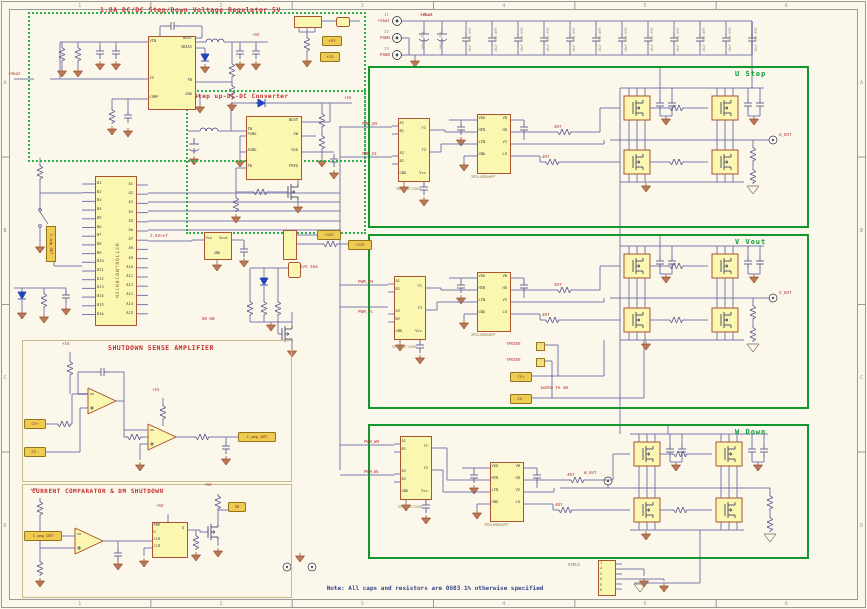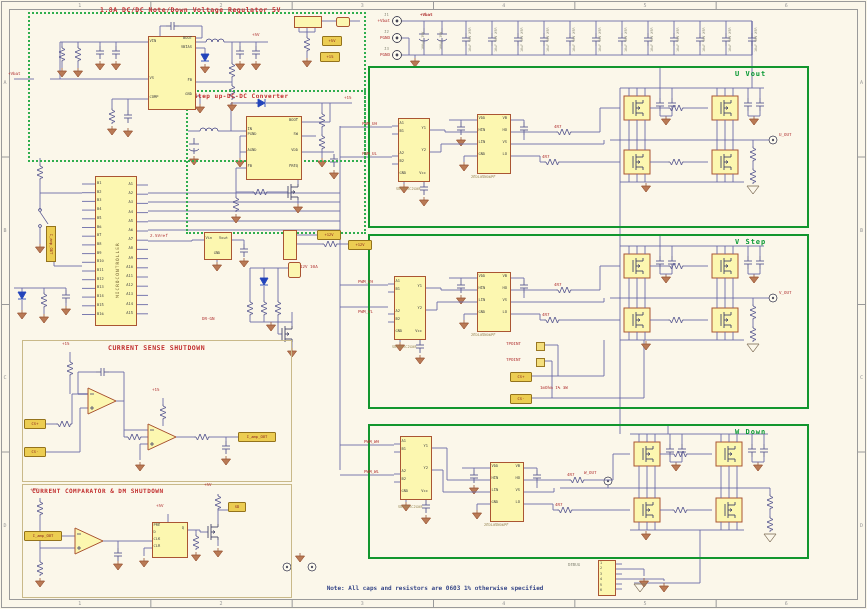--- a/index.html
+++ b/index.html
@@ -320,23 +320,23 @@
   </svg>
 
   <div class="box-dotted" style="left:28px;top:12px;width:334px;height:146px;"></div>
   <div class="box-dotted" style="left:186px;top:90px;width:176px;height:140px;"></div>
   <div class="box-green" style="left:368px;top:66px;width:437px;height:158px;"></div>
   <div class="box-green" style="left:368px;top:234px;width:437px;height:171px;"></div>
   <div class="box-green" style="left:368px;top:424px;width:437px;height:131px;"></div>
   <div class="box-tan" style="left:22px;top:340px;width:268px;height:140px;"></div>
   <div class="box-tan" style="left:22px;top:484px;width:268px;height:112px;"></div>
 
-  <div class="ttl" style="left:100px;top:6px;">1.8A DC/DC Note/Down Voltage Regulator 5V</div>
+  <div class="ttl" style="left:100px;top:6px;">1.8A DC/DC Step/Down Voltage Regulator 5V</div>
   <div class="ttl" style="left:194px;top:92px;font-size:6px;">Step up-DC-DC Converter</div>
-  <div class="ttl" style="left:108px;top:344px;">CURRENT SENSE SHUTDOWN</div>
+  <div class="ttl" style="left:108px;top:344px;">SHUTDOWN SENSE AMPLIFIER</div>
   <div class="ttl" style="left:32px;top:487px;font-size:6px;">CURRENT COMPARATOR &amp; DM SHUTDOWN</div>
   <div class="note" style="left:250px;top:584px;width:370px;text-align:center;">Note: All caps and resistors are 0603 1% otherwise specified</div>
 
   <div class="conn" style="left:294px;top:16px;width:26px;height:10px;"></div>
   <div class="fuse" style="left:336px;top:17px;width:12px;height:8px;"></div>
   <div class="conn" style="left:283px;top:230px;width:12px;height:28px;"></div>
   <div class="fuse" style="left:288px;top:262px;width:11px;height:14px;"></div>
   <div class="conn" style="left:598px;top:560px;width:16px;height:34px;"></div>
   <div class="tp-sq" style="left:536px;top:342px;"></div>
   <div class="tp-sq" style="left:536px;top:358px;"></div>
@@ -434,21 +434,21 @@
     <div class="pin" style="left: 105px; top: 229px; width: 28px; text-align: right;">A6</div>
     <div class="pin" style="left: 105px; top: 238.2px; width: 28px; text-align: right;">A7</div>
     <div class="pin" style="left: 105px; top: 247.4px; width: 28px; text-align: right;">A8</div>
     <div class="pin" style="left: 105px; top: 256.6px; width: 28px; text-align: right;">A9</div>
     <div class="pin" style="left: 105px; top: 265.8px; width: 28px; text-align: right;">A10</div>
     <div class="pin" style="left: 105px; top: 275px; width: 28px; text-align: right;">A11</div>
     <div class="pin" style="left: 105px; top: 284.2px; width: 28px; text-align: right;">A12</div>
     <div class="pin" style="left: 105px; top: 293.4px; width: 28px; text-align: right;">A13</div>
     <div class="pin" style="left: 105px; top: 302.6px; width: 28px; text-align: right;">A14</div>
     <div class="pin" style="left: 105px; top: 311.8px; width: 28px; text-align: right;">A15</div>
-    <div class="tgreen" style="left: 735px; top: 70px;">U Vout</div>
+    <div class="tgreen" style="left: 735px; top: 70px;">U Step</div>
     <div class="tnet" style="left: 362px; top: 121px;">PWM_UH</div>
     <div class="tnet" style="left: 362px; top: 151px;">PWM_UL</div>
     <div class="tnet" style="left: 779px; top: 132px;">U_OUT</div>
     <div class="ic" style="left: 398px; top: 118px; width: 30px; height: 62px;"></div>
     <div class="pin" style="left: 399.5px; top: 122px;">A1</div>
     <div class="pin" style="left: 399.5px; top: 130px;">B1</div>
     <div class="pin" style="left: 399.5px; top: 152px;">A2</div>
     <div class="pin" style="left: 399.5px; top: 160px;">B2</div>
     <div class="pin" style="left: 398px; top: 127px; width: 28px; text-align: right;">Y1</div>
     <div class="pin" style="left: 398px; top: 149px; width: 28px; text-align: right;">Y2</div>
@@ -460,21 +460,21 @@
     <div class="pin" style="left: 478.5px; top: 129px;">HIN</div>
     <div class="pin" style="left: 478.5px; top: 141px;">LIN</div>
     <div class="pin" style="left: 478.5px; top: 153px;">GND</div>
     <div class="pin" style="left: 477px; top: 117px; width: 30px; text-align: right;">VB</div>
     <div class="pin" style="left: 477px; top: 129px; width: 30px; text-align: right;">HO</div>
     <div class="pin" style="left: 477px; top: 141px; width: 30px; text-align: right;">VS</div>
     <div class="pin" style="left: 477px; top: 153px; width: 30px; text-align: right;">LO</div>
     <div class="part" style="left: 471px; top: 175px;">2EDL05N06PF</div>
     <div class="tnet" style="left: 554px; top: 124px;">4R7</div>
     <div class="tnet" style="left: 542px; top: 154px;">4R7</div>
-    <div class="tgreen" style="left: 735px; top: 238px;">V Step</div>
+    <div class="tgreen" style="left: 735px; top: 238px;">V Vout</div>
     <div class="tnet" style="left: 358px; top: 279px;">PWM_VH</div>
     <div class="tnet" style="left: 358px; top: 309px;">PWM_VL</div>
     <div class="tnet" style="left: 779px; top: 290px;">V_OUT</div>
     <div class="ic" style="left: 394px; top: 276px; width: 30px; height: 62px;"></div>
     <div class="pin" style="left: 395.5px; top: 280px;">A1</div>
     <div class="pin" style="left: 395.5px; top: 288px;">B1</div>
     <div class="pin" style="left: 395.5px; top: 310px;">A2</div>
     <div class="pin" style="left: 395.5px; top: 318px;">B2</div>
     <div class="pin" style="left: 394px; top: 285px; width: 28px; text-align: right;">Y1</div>
     <div class="pin" style="left: 394px; top: 307px; width: 28px; text-align: right;">Y2</div>

